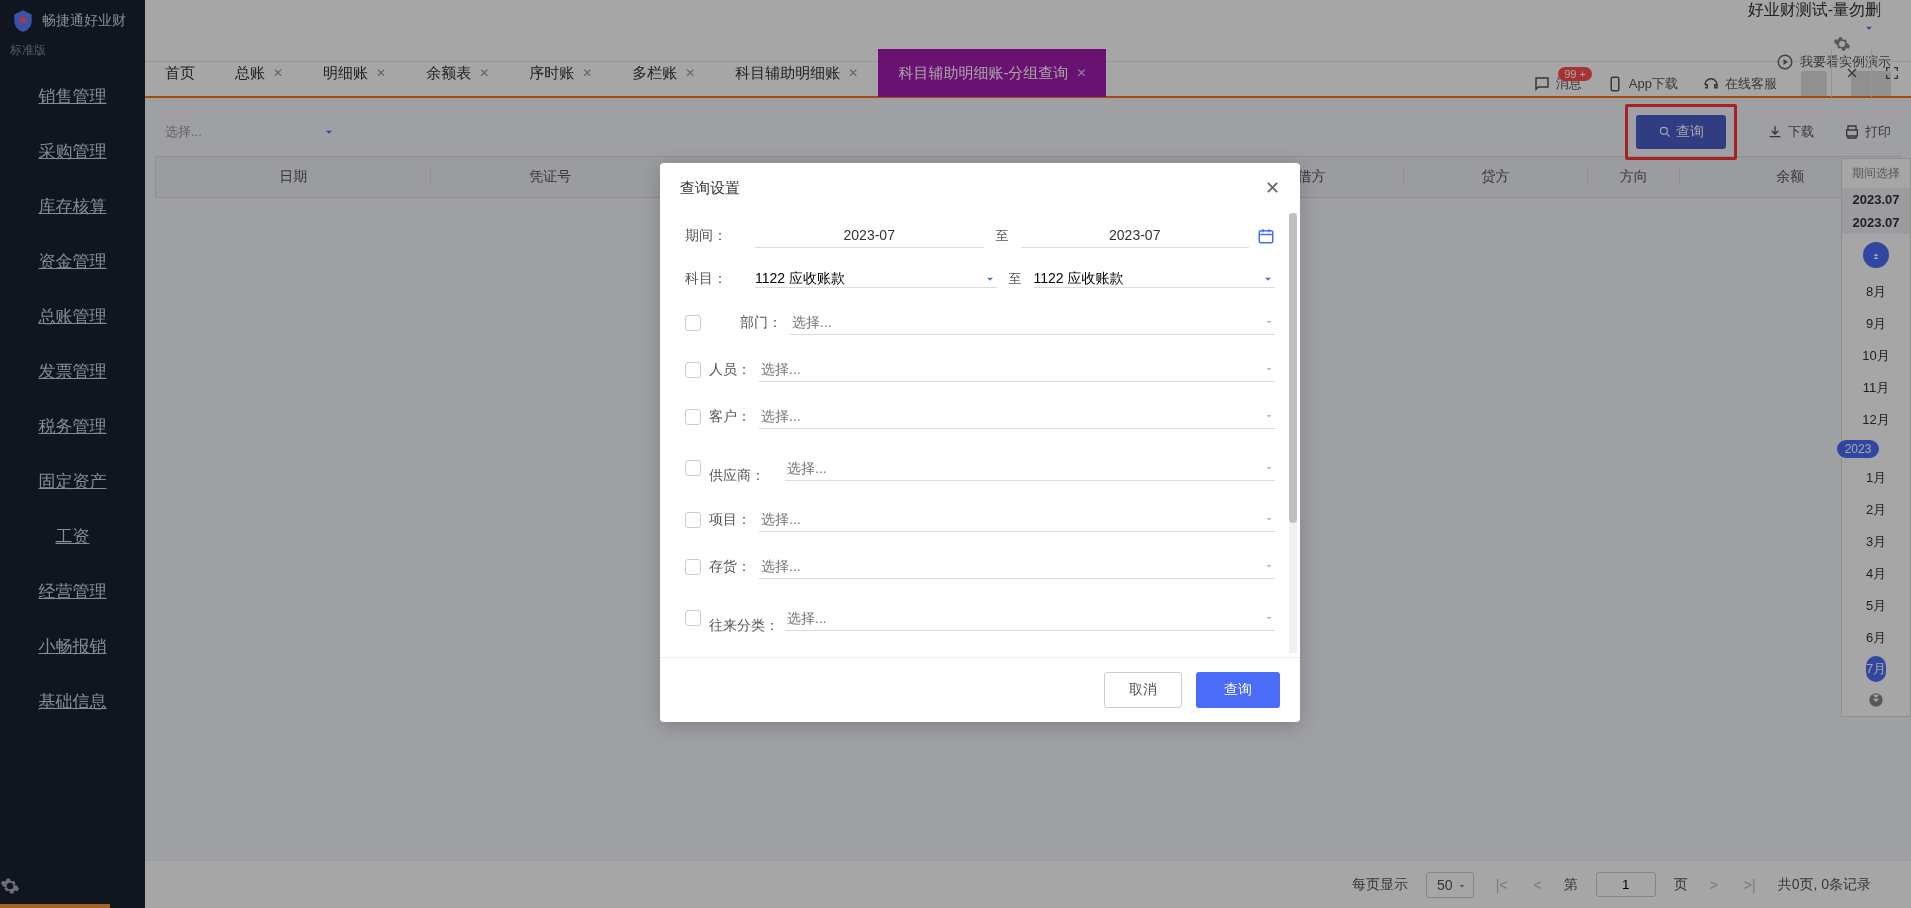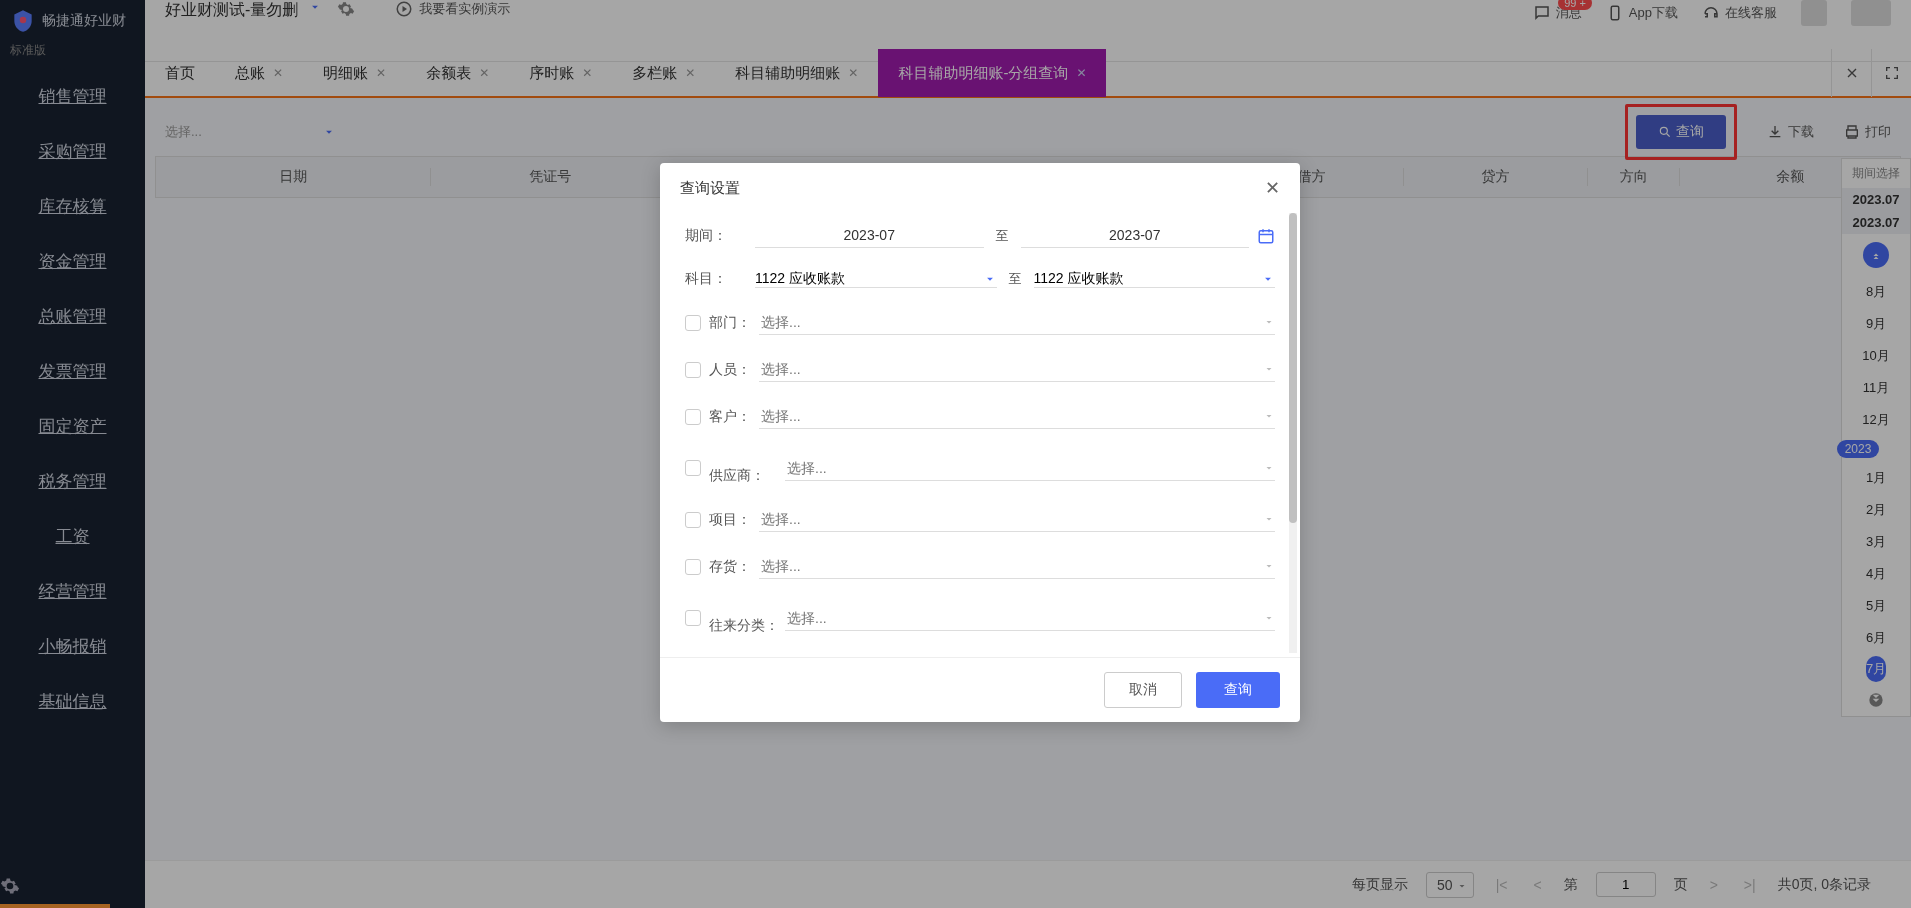--- a/index.html
+++ b/index.html
@@ -10,21 +10,21 @@
 .sidebar-logo-icon { width: 26px; height: 26px; }
 .sidebar-logo-text { font-size: 14px; color: #d0d5e0; }
 .sidebar-edition { padding: 0 10px 10px; font-size: 12px; color: #888; }
 .sidebar-items { display: flex; flex-direction: column; }
 .sidebar-item { padding: 16px 0; text-align: center; font-size: 17px; color: #d0d5e0; cursor: pointer; text-decoration: underline; }
 .sidebar-footer { position: absolute; bottom: 12px; left: 0; right: 0; text-align: center; color: #888; }
 
 .progress-bar { position: absolute; left: 0; bottom: 0; width: 145px; height: 4px; background: #1a2332; }
 .progress-bar-fill { width: 110px; height: 100%; background: #ff9933; }
 
-.top-header { position: absolute; left: 145px; top: 0; right: 0; height: 62px; border-bottom: 1px solid #e5e5e5; display: flex; align-items: flex-start; padding: 0 20px; }
+.top-header { position: absolute; left: 145px; top: 0; right: 0; height: 62px; border-bottom: 1px solid #e5e5e5; display: flex; align-items: flex-end; padding: 0 20px; flex-direction: column; }
 .account-name { font-size: 16px; color: #333; margin-right: 10px; }
 .account-dropdown { color: #4a6cf7; margin-right: 15px; cursor: pointer; }
 .account-gear { color: #888; cursor: pointer; margin-right: 40px; }
 .demo-link { display: flex; align-items: center; gap: 6px; color: #555; cursor: pointer; }
 .header-right { margin-left: auto; display: flex; align-items: center; gap: 24px; }
 .header-item { display: flex; align-items: center; gap: 5px; color: #555; cursor: pointer; position: relative; }
 .badge { position: absolute; top: -8px; right: -10px; background: #ff4d4f; color: #fff; border-radius: 10px; padding: 1px 6px; font-size: 11px; }
 .avatar-box { width: 26px; height: 26px; background: #ddd; border-radius: 3px; }
 
 .tabs-bar { position: absolute; left: 145px; top: 50px; right: 0; height: 48px; display: flex; align-items: center; border-bottom: 2px solid #f97316; }
@@ -103,22 +103,22 @@
     <span class="sidebar-logo-text">畅捷通好业财</span>
   </div>
   <div class="sidebar-edition">标准版</div>
   <div class="sidebar-items" id="sidebar-items">
       <div class="sidebar-item">销售管理</div>
       <div class="sidebar-item">采购管理</div>
       <div class="sidebar-item">库存核算</div>
       <div class="sidebar-item">资金管理</div>
       <div class="sidebar-item">总账管理</div>
       <div class="sidebar-item">发票管理</div>
+      <div class="sidebar-item">税务管理</div>
       <div class="sidebar-item">固定资产</div>
-      <div class="sidebar-item">税务管理</div>
       <div class="sidebar-item">工资</div>
       <div class="sidebar-item">经营管理</div>
       <div class="sidebar-item">小畅报销</div>
       <div class="sidebar-item">基础信息</div>
     </div>
   <div class="sidebar-footer">
     <svg width="20" height="20" viewBox="0 0 24 24">
         <path fill="#aab" d="M12 8a4 4 0 100 8 4 4 0 000-8zm9 4a7 7 0 01-.1 1.2l2 1.6-2 3.4-2.4-.8a7 7 0 01-2 1.2l-.4 2.5h-4l-.4-2.5a7 7 0 01-2-1.2l-2.4.8-2-3.4 2-1.6A7 7 0 013 12a7 7 0 01.1-1.2l-2-1.6 2-3.4 2.4.8a7 7 0 012-1.2L8 2.9h4l.4 2.5a7 7 0 012 1.2l2.4-.8 2 3.4-2 1.6A7 7 0 0121 12z"></path>
       </svg>
   </div>
@@ -347,21 +347,21 @@
       <div style="flex:1;display:flex;align-items:center;border-bottom:1px solid #ddd">
         <input style="border: none; flex: 1 1 0%; outline: none; font-size: 14px;" value="1122 应收账款">
         <svg width="14" height="14" viewBox="0 0 24 24">
             <path fill="#4a6cf7" d="M7 10l5 5 5-5z"></path>
           </svg>
       </div>
     </div>
     <div id="modal-filters">
         <div class="modal-row">
           <div class="modal-checkbox"></div>
-          <span class="modal-label" style="width: 50px;">部门：</span>
+          <span class="modal-label" style="width: 50px; margin-left: 31px;">部门：</span>
           <div class="modal-select-wrap">
             <input placeholder="选择..." style="">
             <span class="modal-select-caret">
               <svg width="12" height="12" viewBox="0 0 24 24">
                 <path fill="#bbb" d="M7 10l5 5 5-5z"></path>
               </svg>
             </span>
           </div>
         </div>
         <div class="modal-row">

